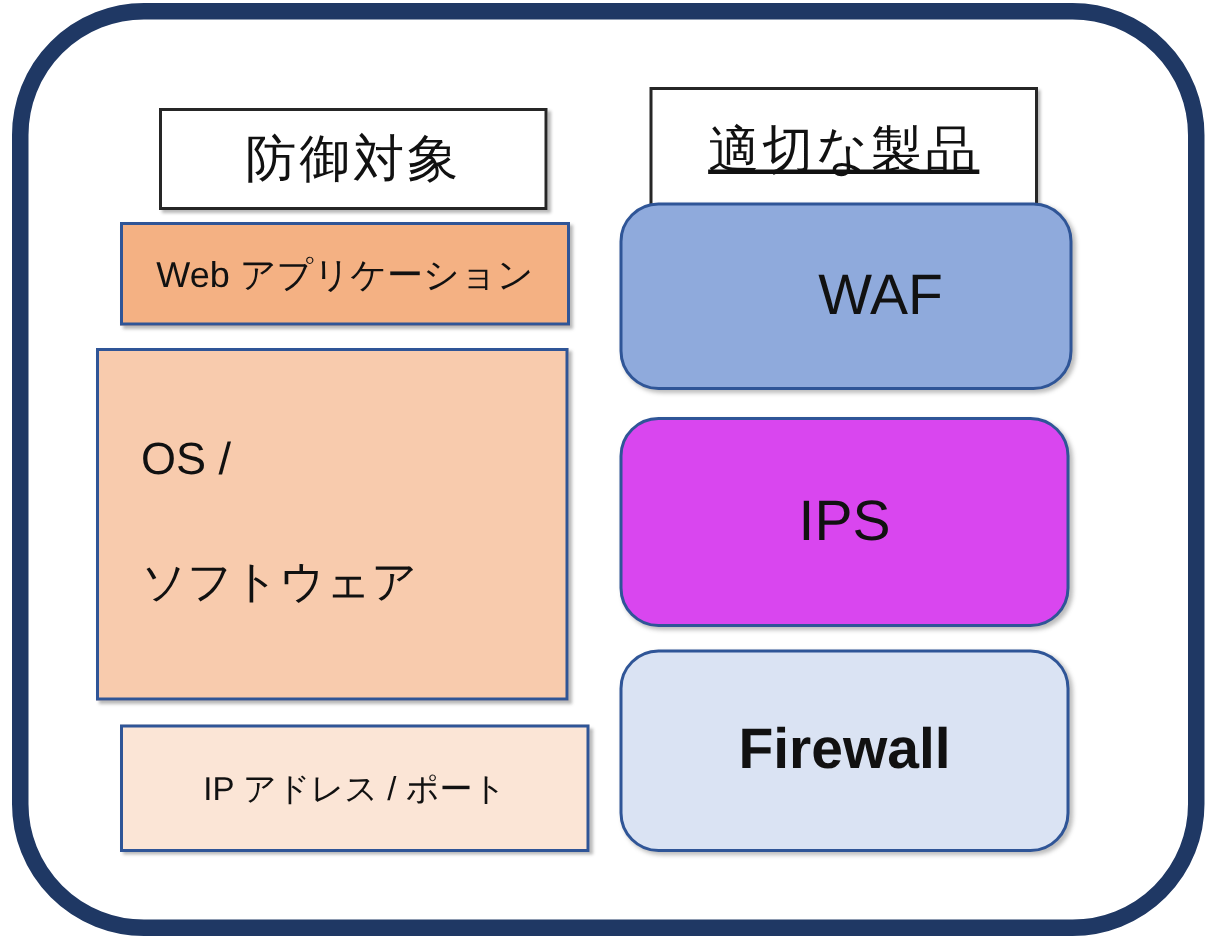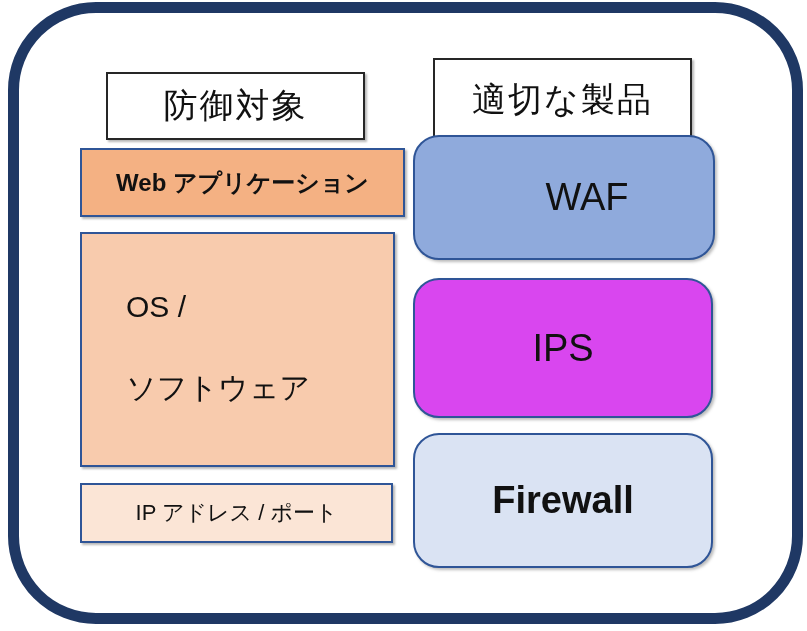--- a/index.html
+++ b/index.html
@@ -40,42 +40,41 @@
     text-align: center;
   }
   .header-box {
     background: #ffffff;
     border: 2px solid #262626;
     box-shadow: 2px 2px 2px rgba(0,0,0,0.28);
     font-size: 34px;
     letter-spacing: 2px;
   }
   .hdr-left  { left: 106px; top: 72px; width: 259px; height: 68px; }
-  .hdr-right { left: 433px; top: 58px; width: 259px; height: 84px; }
+  .hdr-right { left: 433px; top: 58px; width: 259px; height: 84px; text-decoration: underline; }
 
   .target-box {
     border: 2px solid #2F5597;
     box-shadow: 2px 2px 2px rgba(80,80,80,0.40);
   }
   .web-box {
-    left: 80px; top: 148px; width: 325px; height: 69px;
+    left: 80px; top: 148px; width: 300px; height: 69px;
     font-size: 24px;
-    font-weight: bold;
   }
   .os-box {
-    left: 80px; top: 232px; width: 315px; height: 235px;
+    left: 64px; top: 232px; width: 315px; height: 235px;
     flex-direction: column;
     align-items: flex-start;
     justify-content: space-evenly;
-    padding: 12px 10px 12px 44px;
+    padding: 12px 10px 12px 28px;
     text-align: left;
     font-size: 30px;
   }
   .ip-box {
-    left: 80px; top: 483px; width: 313px; height: 60px;
+    left: 80px; top: 483px; width: 313px; height: 85px;
     font-size: 22px;
   }
   .product-box {
     border: 2.5px solid #2F5597;
     border-radius: 26px;
     box-shadow: 2px 2px 3px rgba(80,80,80,0.38);
     font-size: 38px;
   }
   .waf-box      { left: 413px; top: 135px; width: 302px; height: 125px; }
   .ips-box      { left: 413px; top: 278px; width: 300px; height: 140px; }

